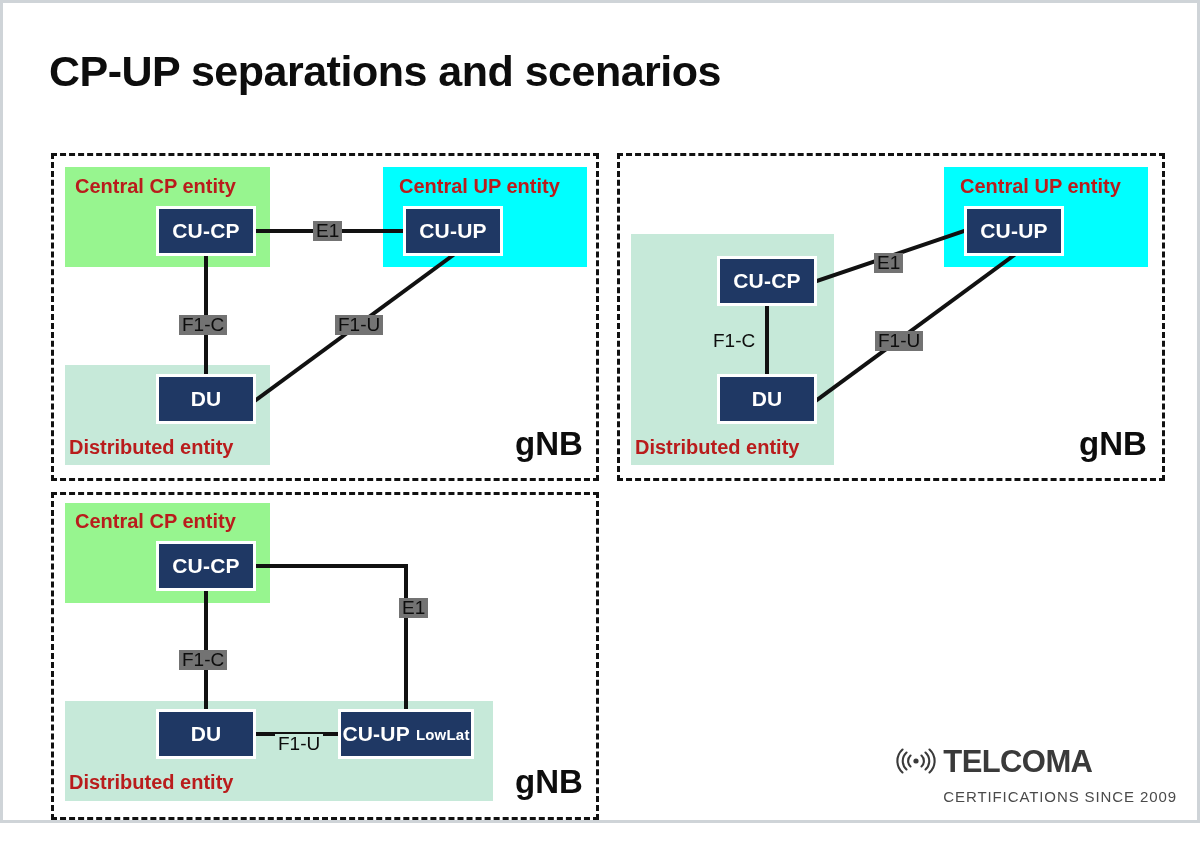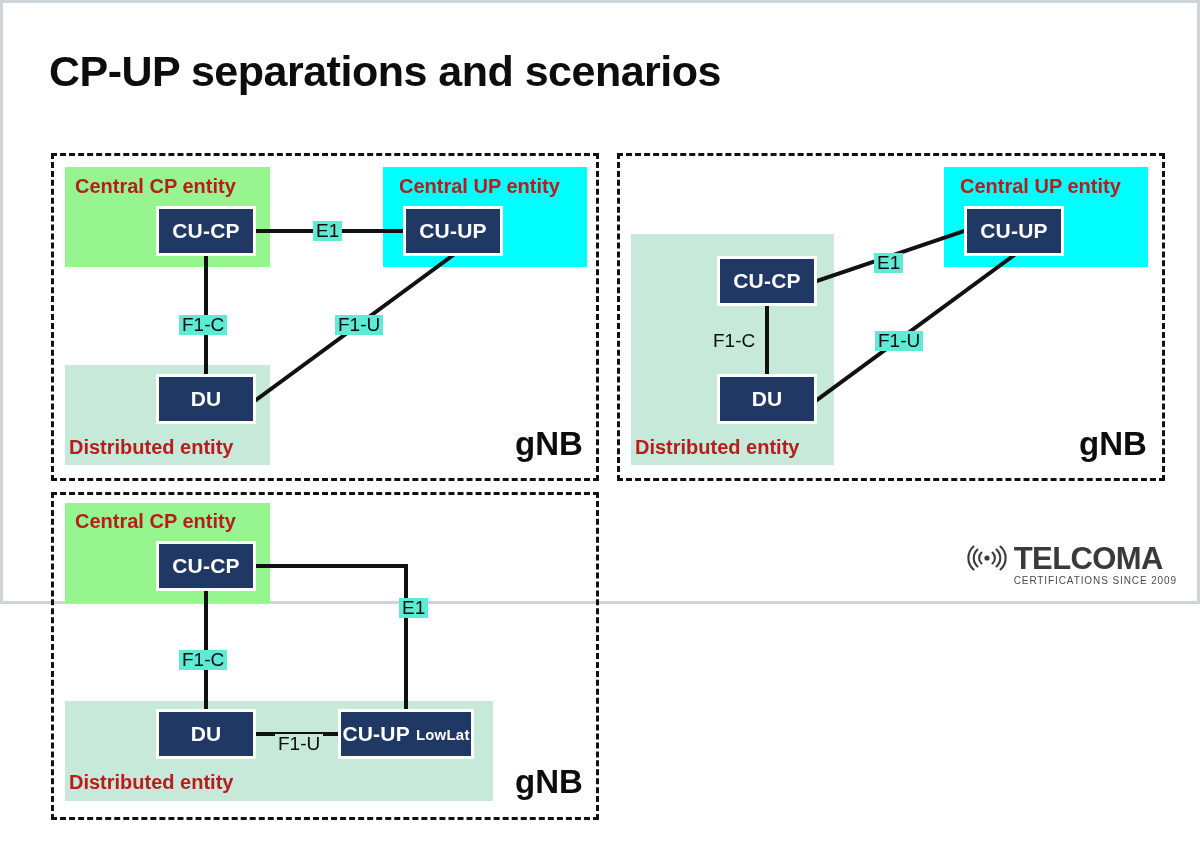--- a/index.html
+++ b/index.html
@@ -11,21 +11,21 @@
   body {
     width: 1200px; height: 857px;
     font-family: "Liberation Sans", sans-serif;
     color: #000000;
     overflow: hidden;
   }
 
   #canvas {
     position: relative;
     width: 1200px;
-    height: 604px;
+    height: 823px;
     background: #ffffff;
     border: 3px solid #cfd4d8;
   }
 
   
   #page-title {
     position: absolute;
     left: 46px; top: 44px;
     font-size: 43px;
     font-weight: 700;
@@ -87,21 +87,21 @@
     fill: none;
     stroke-linecap: square;
   }
 
   
   .link-label {
     position: absolute;
     font-size: 19px;
     font-weight: 500;
     color: #0d0d0d;
-    background: #5eead4;
+    background: #737373;
     padding: 0 3px;
     white-space: nowrap;
     line-height: 1.05;
     z-index: 7;
   }
   .link-label.on-mint { background: #c6e9d9; }
 
   
   .gnb-label {
     position: absolute;
@@ -122,25 +122,25 @@
   #logo-mark { margin-right: 5px; margin-bottom: 4px; }
   #logo-text-wrap { display: flex; flex-direction: column; }
   #logo-word {
     font-size: 31px;
     font-weight: 700;
     letter-spacing: -0.6px;
     color: #3a3a3a;
     line-height: 0.95;
   }
   #logo-tagline {
-    font-size: 10px;
+    font-size: 15px;
     letter-spacing: 0.9px;
     color: #4a4a4a;
     line-height: 1.3;
-    margin-top: 1px;
+    margin-top: 10px;
   }
 </style>
 </head>
 <body>
 
 <div id="canvas">
 
   <div id="page-title">CP-UP separations and scenarios</div>
 
   <div class="panel" id="panel-1"></div>

